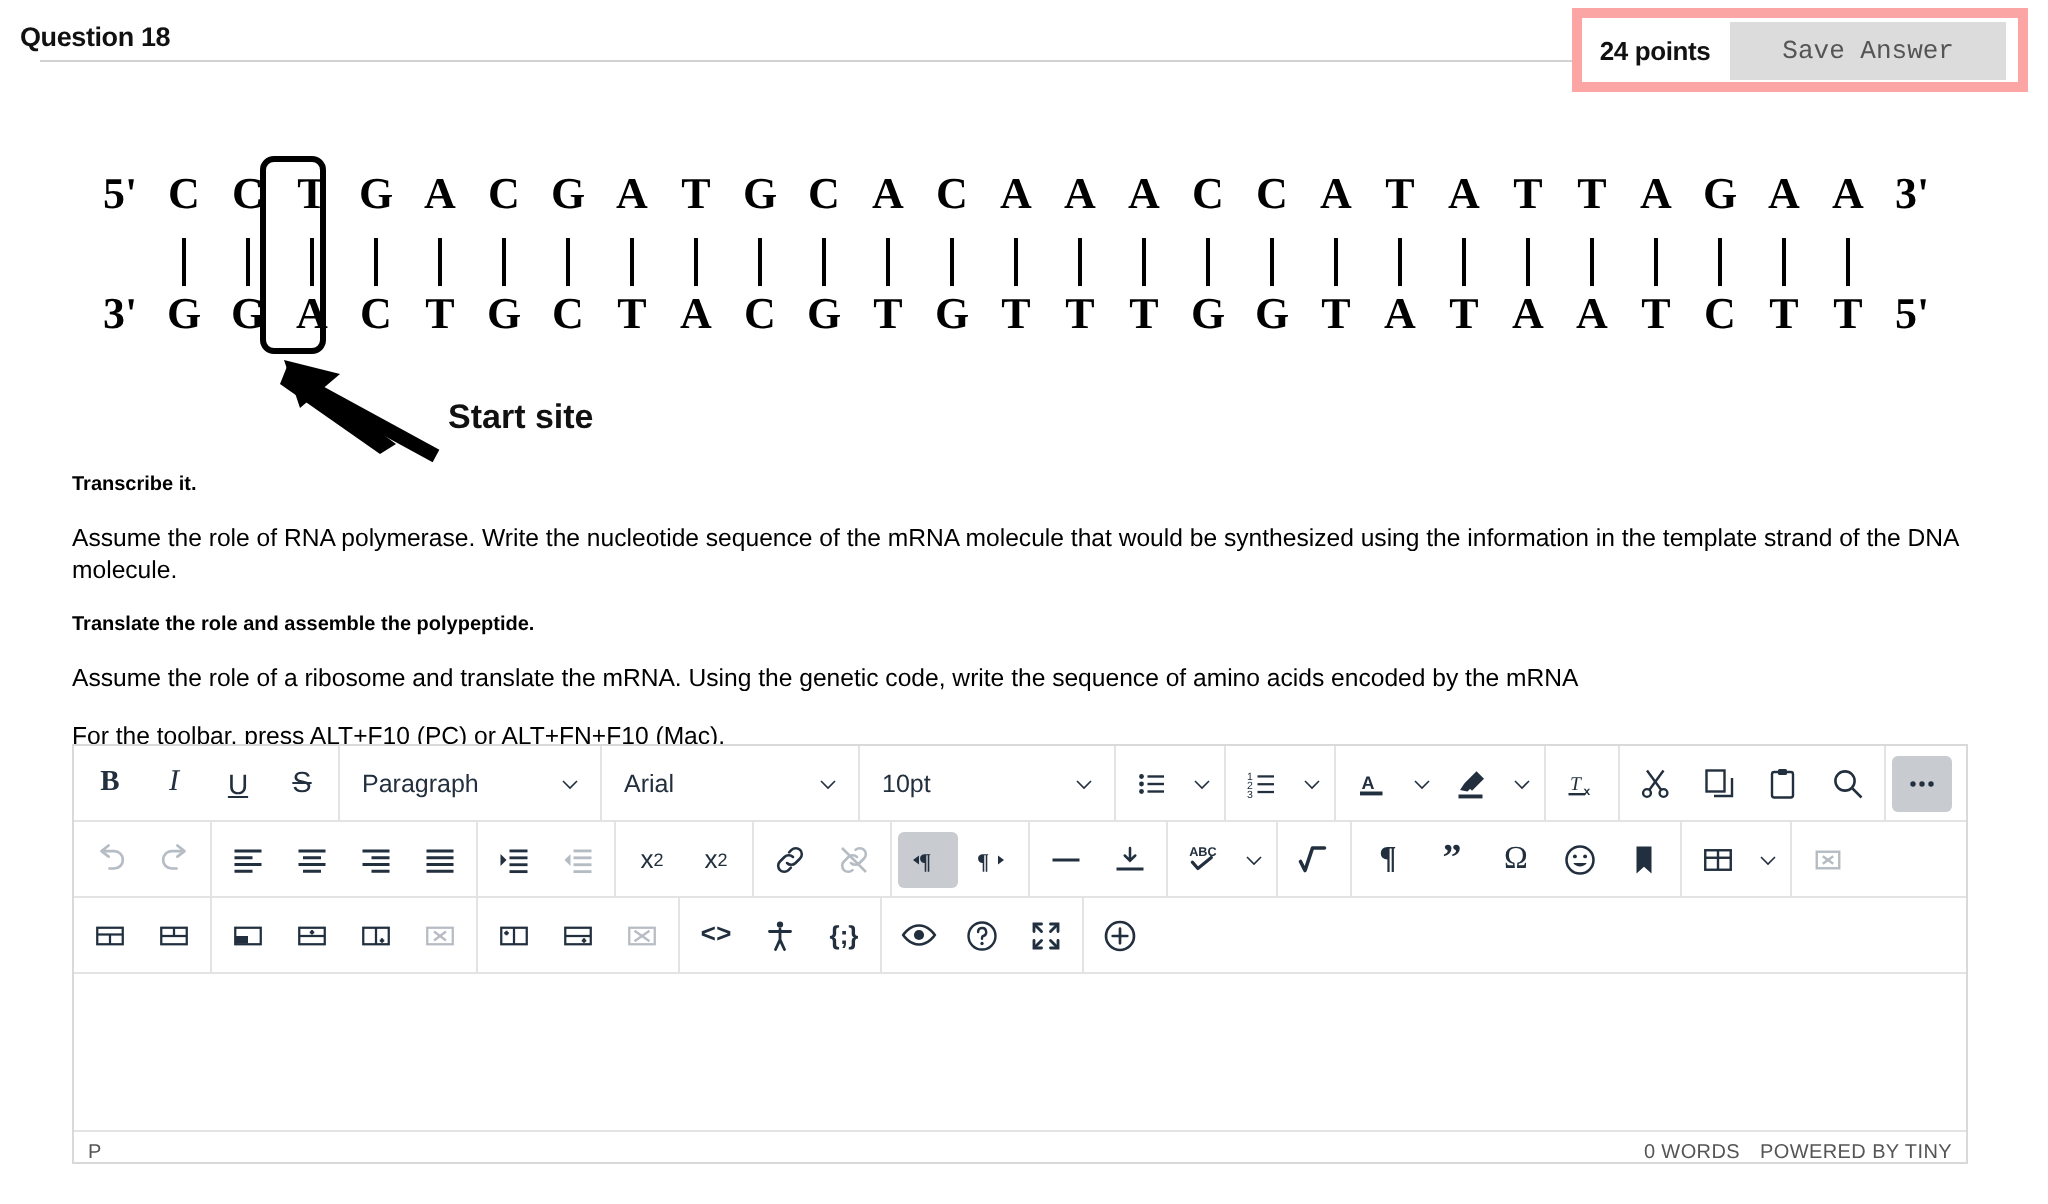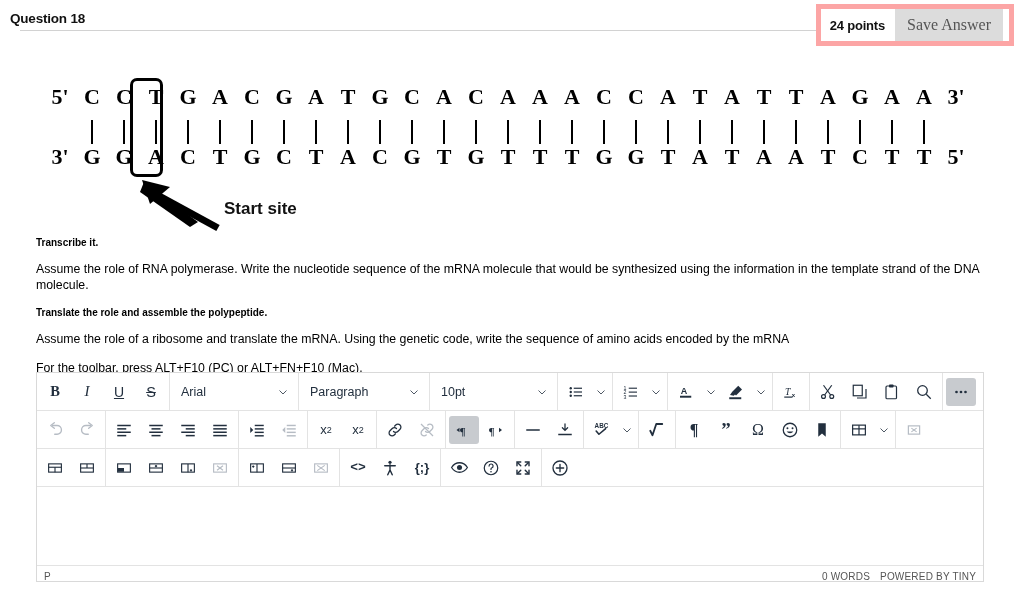--- a/index.html
+++ b/index.html
@@ -33,26 +33,26 @@
     display: flex; align-items: center;
     padding: 0 0 0 9px;
   }
   .points-label {
     font-size: 13px; font-weight: bold; color: #111;
     padding-right: 10px; letter-spacing: -0.2px;
   }
   .save-btn {
     background: #dcdcdc;
     color: #555;
-    font-size: 16px;
+    font-size: 13px;
     border: none;
-    padding: 7px 12px;
+    padding: 7px 26px;
     margin: 0 6px 0 0;
     cursor: pointer;
-    font-family: Liberation Serif, serif;
+    font-family: Liberation Mono, monospace;
   }
 
   
   .dna-fig { position: absolute; left: 0; top: 70px; width: 1024px; height: 160px; }
   .dna-row {
     position: absolute; left: 44px;
     font-family: "Liberation Serif", serif;
     font-weight: bold;
     font-size: 22px;
     letter-spacing: 0px;
@@ -230,29 +230,29 @@
   <div class="editor">
 
     <div class="tb-row">
       <div class="tb-group">
         <div class="tb-btn bold-i">B</div>
         <div class="tb-btn ital-i">I</div>
         <div class="tb-btn und-i">U</div>
         <div class="tb-btn strike-i">S</div>
       </div>
 
-      <div class="tb-select sel-font">
-        <span class="sel-label">Arial</span>
+      <div class="tb-select sel-paragraph">
+        <span class="sel-label">Paragraph</span>
         <svg width="12" height="12" viewBox="0 0 24 24" class="chev-ic">
             <path d="M5 9l7 7 7-7" fill="none" stroke="currentColor" stroke-width="1.6"></path>
           </svg>
       </div>
 
-      <div class="tb-select sel-paragraph">
-        <span class="sel-label">Paragraph</span>
+      <div class="tb-select sel-font">
+        <span class="sel-label">Arial</span>
         <svg width="12" height="12" viewBox="0 0 24 24" class="chev-ic">
             <path d="M5 9l7 7 7-7" fill="none" stroke="currentColor" stroke-width="1.6"></path>
           </svg>
       </div>
 
       <div class="tb-select sel-size">
         <span class="sel-label">10pt</span>
         <svg width="12" height="12" viewBox="0 0 24 24" class="chev-ic">
             <path d="M5 9l7 7 7-7" fill="none" stroke="currentColor" stroke-width="1.6"></path>
           </svg>

